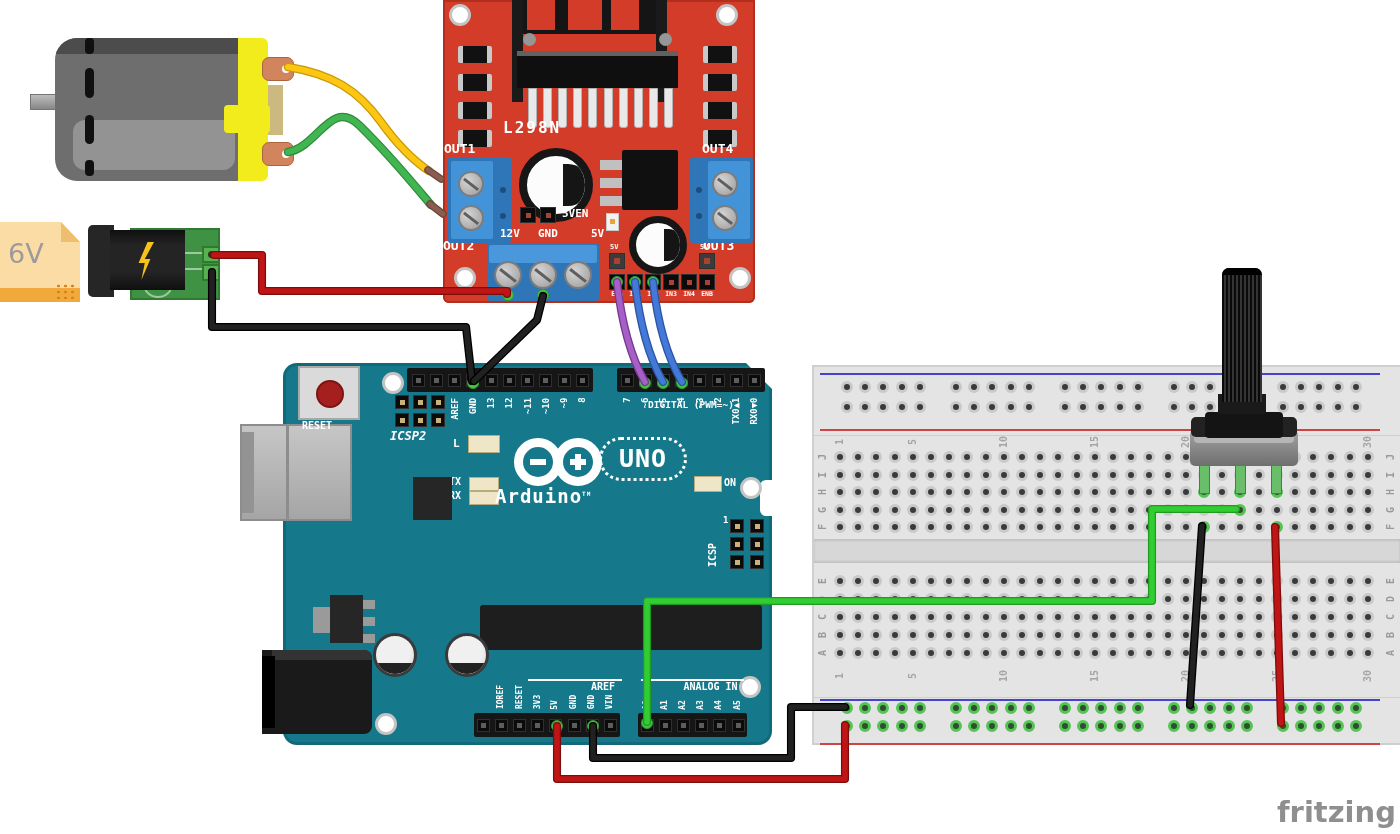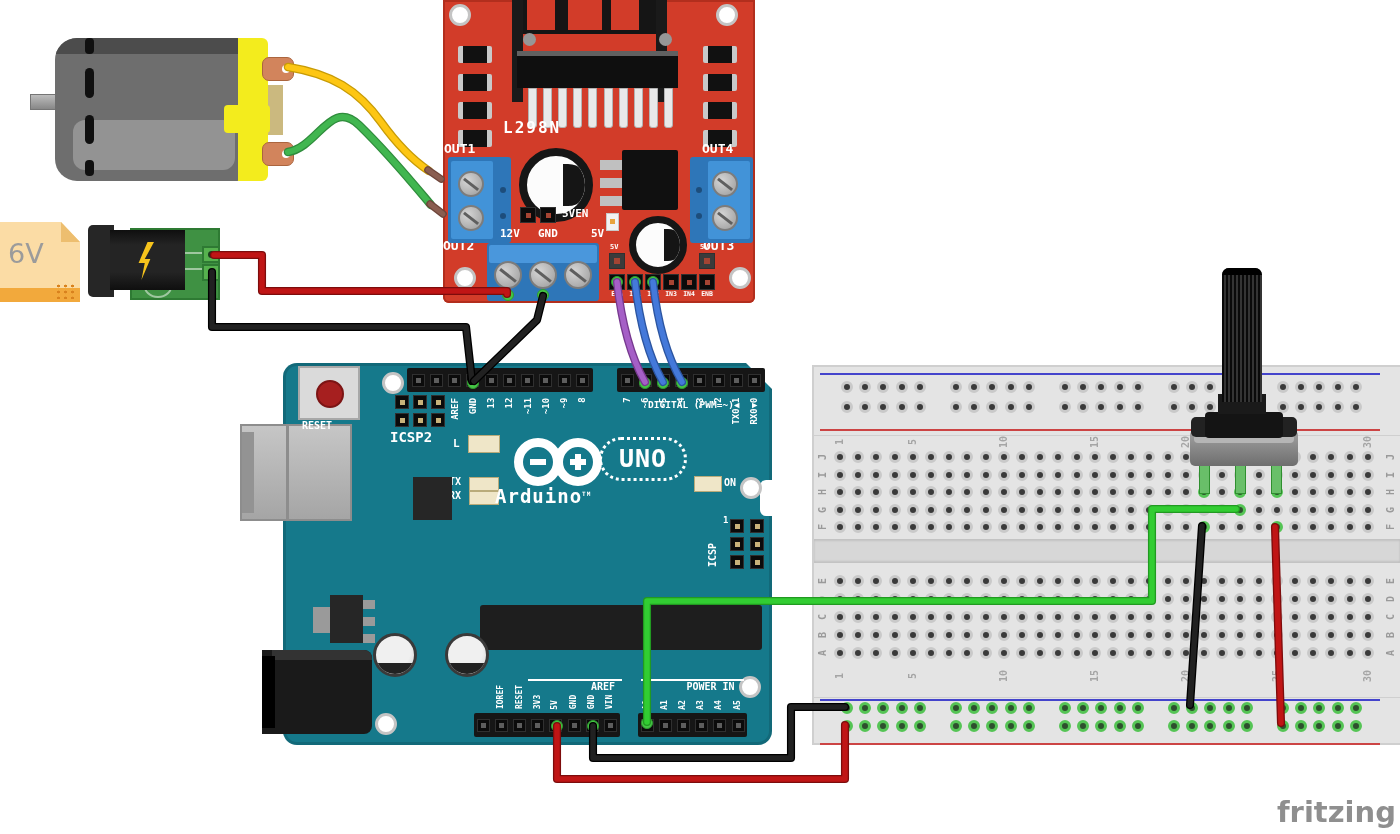--- a/index.html
+++ b/index.html
@@ -228,21 +228,21 @@
   <div class="abs" style="left:15px;top:3px;width:62px;height:54px;background:#dadada;border:2px solid #a8a8a8;box-sizing:border-box;">
     <div class="abs" style="left:16px;top:12px;width:28px;height:28px;border-radius:50%;background:#a61f1f;border:2px solid #7c1414;box-sizing:border-box;"></div>
   </div>
   <div class="silk" style="left:19px;top:57px;font-size:10px;">RESET</div>
 
   <div class="whole" style="left:99px;top:9px;"></div>
   <div class="whole" style="left:457px;top:114px;"></div>
   <div class="whole" style="left:92px;top:350px;"></div>
   <div class="whole" style="left:456px;top:313px;"></div>
 
-  <div class="silk" style="left:107px;top:66px;font-size:14px;">ICSP2</div>
+  <div class="silk" style="left:107px;top:66px;font-size:12px;font-style:italic;">ICSP2</div>
 
   <div class="silk" style="left:170px;top:74px;font-size:11px;">L</div>
   <div class="led" style="left:185px;top:72px;width:30px;height:16px;"></div>
   <div class="silk" style="left:166px;top:113px;font-size:10px;">TX</div>
   <div class="led" style="left:186px;top:114px;width:28px;height:12px;"></div>
   <div class="silk" style="left:166px;top:127px;font-size:10px;">RX</div>
   <div class="led" style="left:186px;top:128px;width:28px;height:12px;"></div>
   <div class="led" style="left:411px;top:113px;width:26px;height:14px;"></div>
   <div class="silk" style="left:441px;top:114px;font-size:10px;">ON</div>
 
@@ -272,21 +272,21 @@
   <div class="abs" style="left:90px;top:270px;width:44px;height:44px;border-radius:50%;background:radial-gradient(circle at 45% 40%,#f0f0f0 55%,#c9c9c9);border:3px solid #3a3a3a;box-sizing:border-box;overflow:hidden;">
     <div class="abs" style="left:0;bottom:0;width:100%;height:11px;background:#222;"></div>
   </div>
   <div class="abs" style="left:162px;top:270px;width:44px;height:44px;border-radius:50%;background:radial-gradient(circle at 45% 40%,#f0f0f0 55%,#c9c9c9);border:3px solid #3a3a3a;box-sizing:border-box;overflow:hidden;">
     <div class="abs" style="left:0;bottom:0;width:100%;height:11px;background:#222;"></div>
   </div>
 
   <div class="abs" style="left:245px;top:316px;width:94px;height:2px;background:#fff;"></div>
   <div class="abs" style="left:358px;top:316px;width:103px;height:2px;background:#fff;"></div>
   <div class="silk" style="left:295px;top:318px;width:50px;text-align:center;font-size:10px;">AREF</div>
-  <div class="silk" style="left:390px;top:318px;width:75px;text-align:center;font-size:10px;">POWER IN</div>
+  <div class="silk" style="left:390px;top:318px;width:75px;text-align:center;font-size:10px;">ANALOG IN</div>
   <div id="ard-gen">
       <div style="position: absolute; left: 124px; top: 5px; width: 186px; height: 24px; background: rgb(22, 22, 22); border-radius: 2px;"></div>
       <div style="position: absolute; left: 334px; top: 5px; width: 148px; height: 24px; background: rgb(22, 22, 22); border-radius: 2px;"></div>
       <div style="position: absolute; left: 128.5px; top: 10.5px; width: 13px; height: 13px; background: rgb(11, 11, 11); border: 1px solid rgb(48, 48, 48); box-sizing: border-box;">
         <div style="position: absolute; left: 3px; top: 3px; width: 5px; height: 5px; background: rgb(93, 93, 93);"></div>
       </div>
       <div style="position: absolute; left: 146.78px; top: 10.5px; width: 13px; height: 13px; background: rgb(11, 11, 11); border: 1px solid rgb(48, 48, 48); box-sizing: border-box;">
         <div style="position: absolute; left: 3px; top: 3px; width: 5px; height: 5px; background: rgb(93, 93, 93);"></div>
       </div>
       <div style="position: absolute; left: 165.06px; top: 10.5px; width: 13px; height: 13px; background: rgb(11, 11, 11); border: 1px solid rgb(48, 48, 48); box-sizing: border-box;">

